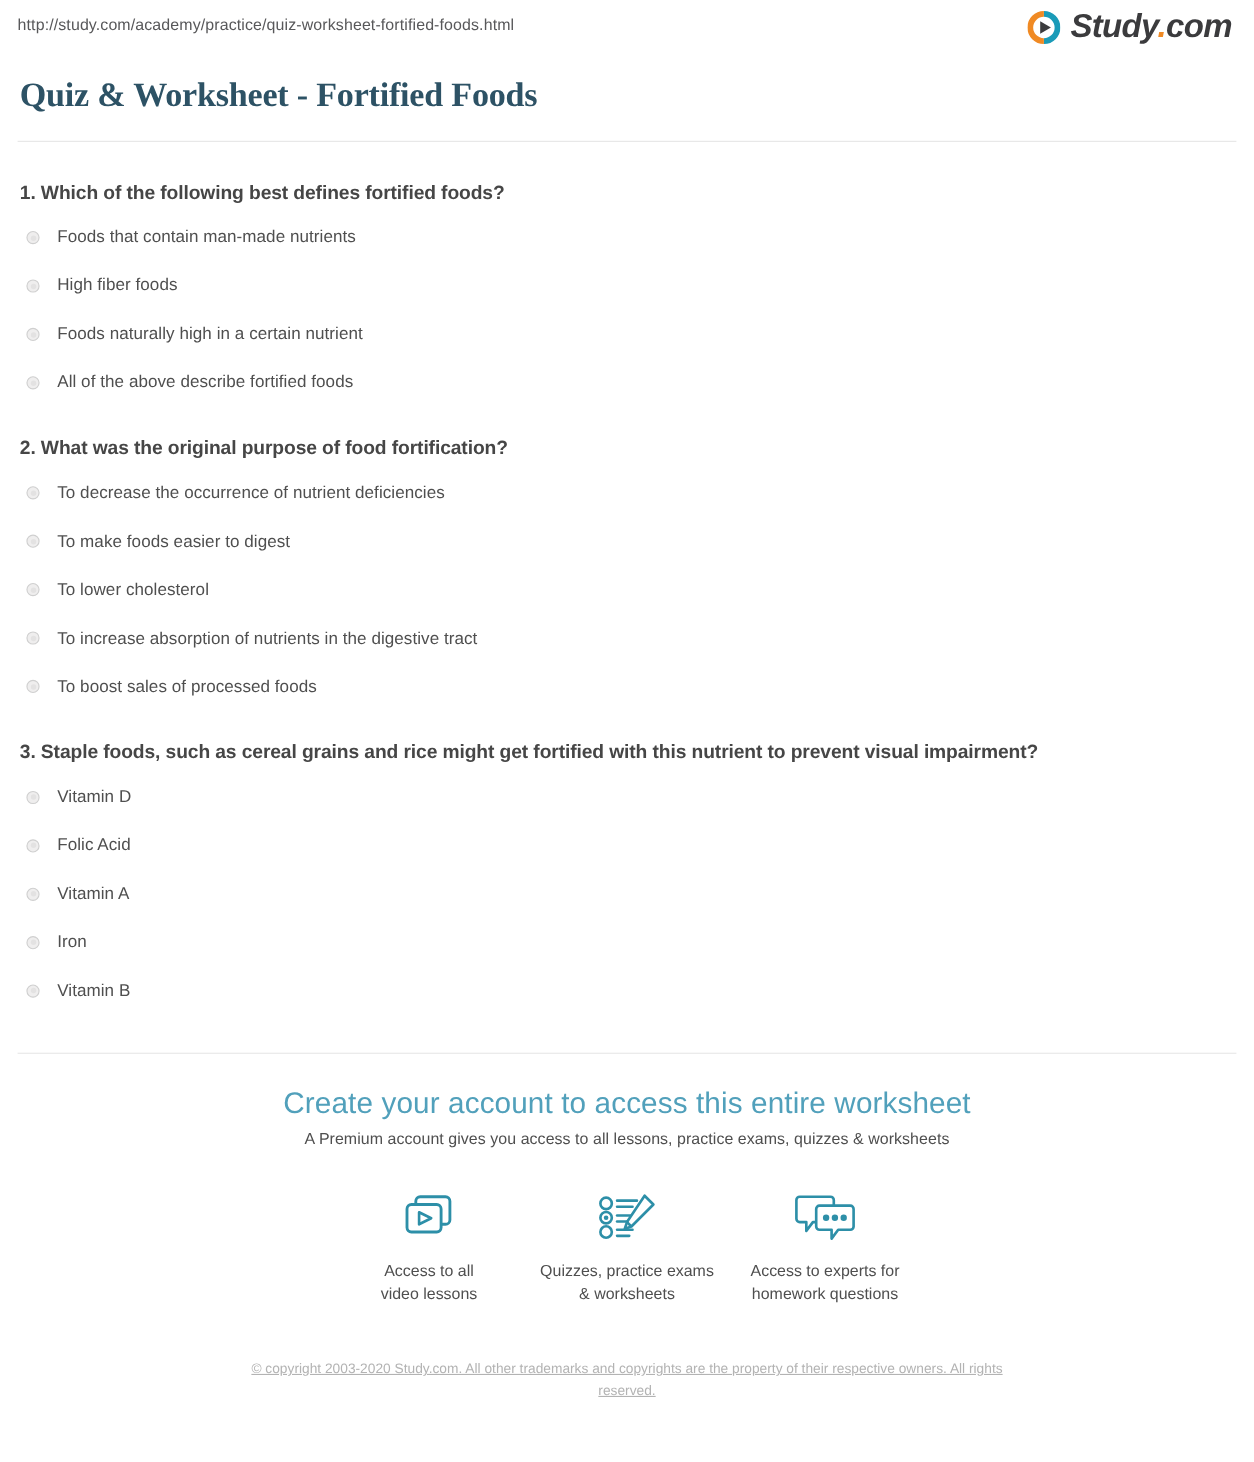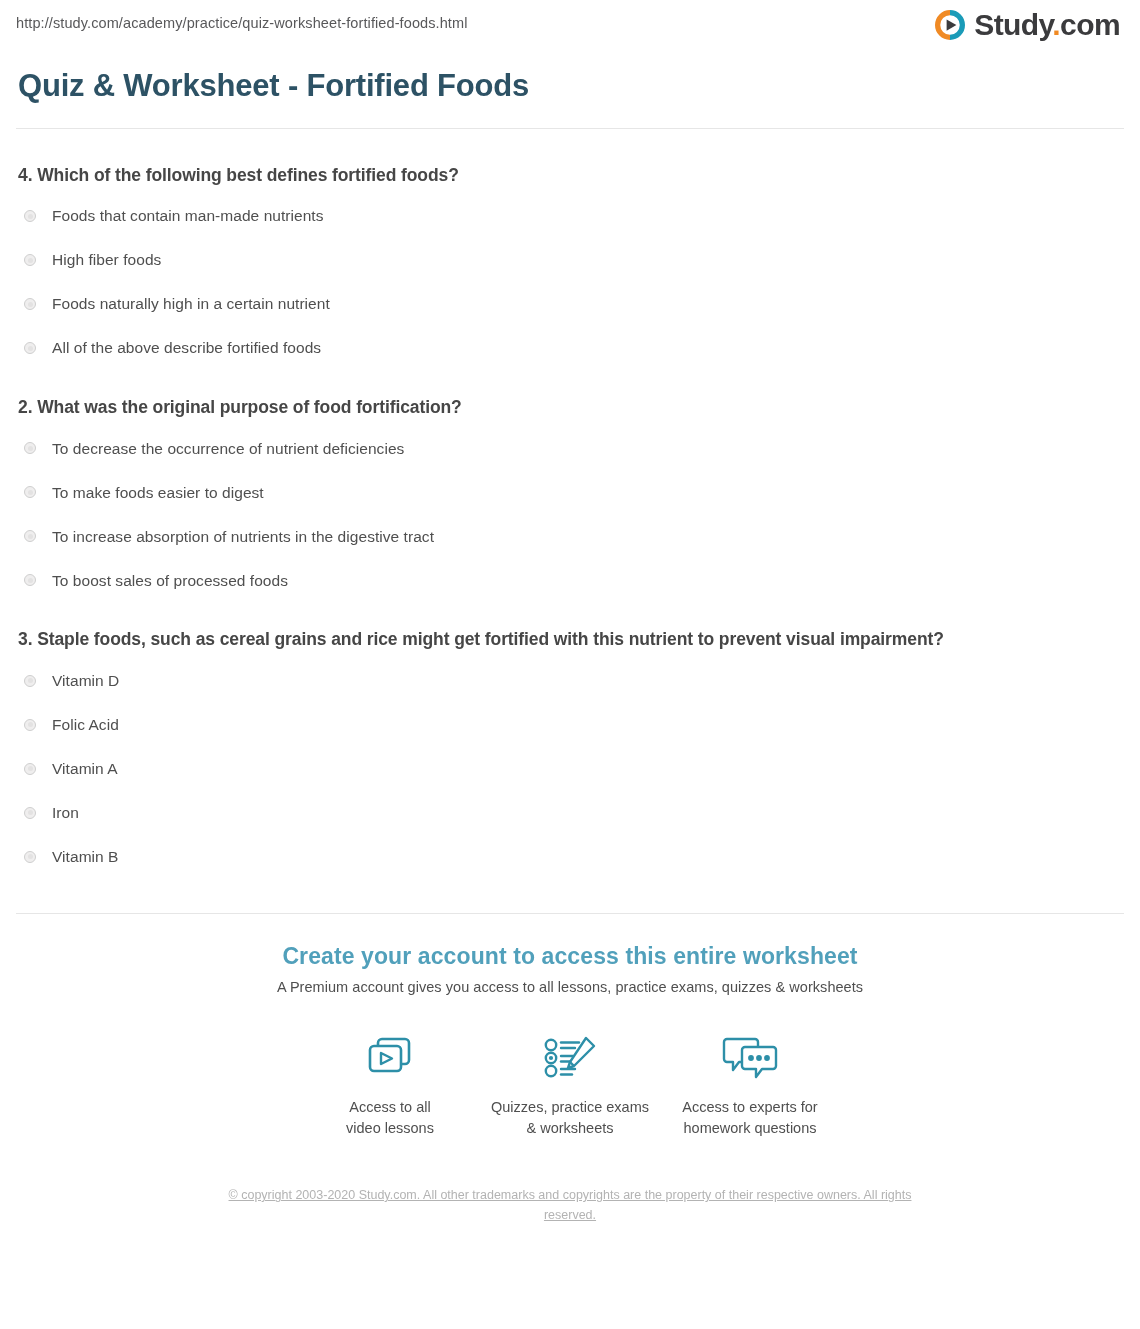--- a/index.html
+++ b/index.html
@@ -37,20 +37,21 @@
     letter-spacing: 0.1px;
     line-height: 1.3;
     padding-top: 4px;
     white-space: nowrap;
   }
   .logo {
     display: flex;
     align-items: center;
     gap: 9px;
     padding-right: 4px;
+    font-style: italic;
   }
   .logo-mark {
     width: 30px;
     height: 30px;
     flex: 0 0 30px;
   }
   .logo-text {
     font-size: 30px;
     font-weight: bold;
     color: #3b3b3d;
@@ -61,20 +62,21 @@
   .logo-dot { color: #f08a24; }
 
   
   .title {
     font-size: 31px;
     font-weight: bold;
     color: #2d5265;
     letter-spacing: -0.2px;
     margin: 16px 0 0 2px;
     line-height: 1.15;
+    font-family: Liberation Serif, serif;
   }
   .rule {
     height: 1px;
     background: #e6e6e6;
     margin-top: 24px;
   }
 
   
   .quiz { padding-top: 4px; }
   .question-block { margin-top: 25px; }
@@ -125,27 +127,26 @@
   .footer-rule {
     height: 1px;
     background: #e6e6e6;
     margin-top: 34px;
   }
   .cta {
     text-align: center;
     padding-top: 29px;
   }
   .cta-link {
-    font-size: 23px;
+    font-size: 27px;
     color: #51a0bb;
     text-decoration: none;
     line-height: 1.2;
     letter-spacing: 0.1px;
     display: inline-block;
-    font-weight: bold;
   }
   .cta-sub {
     font-size: 14.5px;
     color: #4f4f4f;
     margin-top: 9px;
     letter-spacing: 0.05px;
   }
 
   .features {
     display: flex;
@@ -198,21 +199,21 @@
       <span class="logo-text"><span>Study</span><span class="logo-dot">.</span><span>com</span></span>
     </div>
   </div>
 
   <h1 class="title">Quiz &amp; Worksheet - Fortified Foods</h1>
   <div class="rule"></div>
 
   <div class="quiz">
 
     <div class="question-block">
-      <p class="q-text">4. Which of the following best defines fortified foods?</p>
+      <p class="q-text">1. Which of the following best defines fortified foods?</p>
       <ul class="options">
         <li class="option">
           <span class="radio"></span>
           <span class="option-label">Foods that contain man-made nutrients</span>
         </li>
         <li class="option">
           <span class="radio"></span>
           <span class="option-label">High fiber foods</span>
         </li>
         <li class="option">
@@ -229,20 +230,24 @@
     <div class="question-block">
       <p class="q-text">2. What was the original purpose of food fortification?</p>
       <ul class="options">
         <li class="option">
           <span class="radio"></span>
           <span class="option-label">To decrease the occurrence of nutrient deficiencies</span>
         </li>
         <li class="option">
           <span class="radio"></span>
           <span class="option-label">To make foods easier to digest</span>
+        </li>
+        <li class="option">
+          <span class="radio"></span>
+          <span class="option-label">To lower cholesterol</span>
         </li>
         <li class="option">
           <span class="radio"></span>
           <span class="option-label">To increase absorption of nutrients in the digestive tract</span>
         </li>
         <li class="option">
           <span class="radio"></span>
           <span class="option-label">To boost sales of processed foods</span>
         </li>
       </ul>

